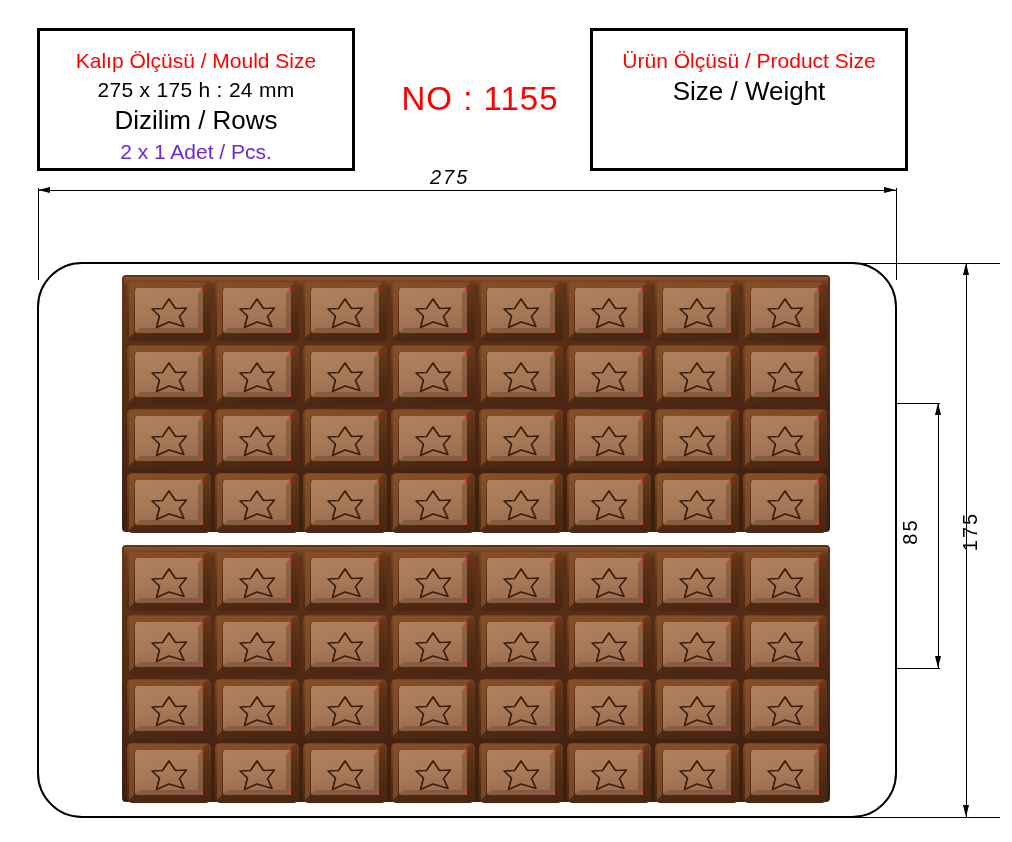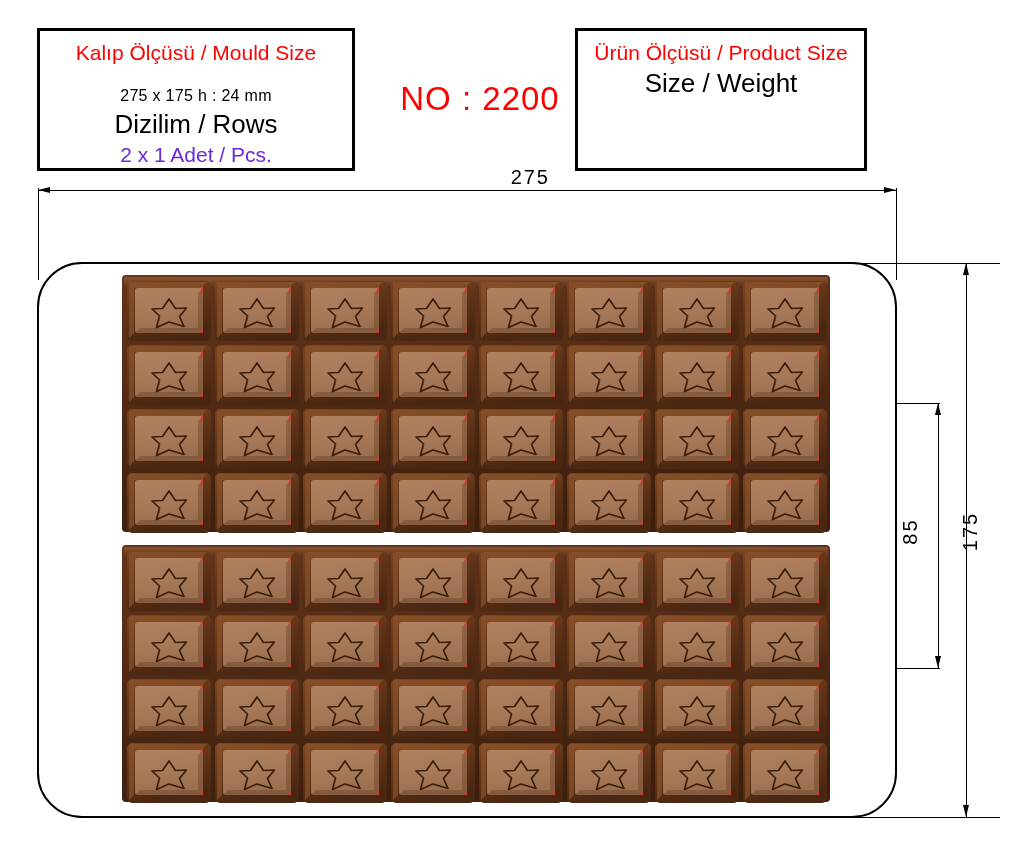--- a/index.html
+++ b/index.html
@@ -24,32 +24,32 @@
     height: 842px;
   }
 
   
   .info-box {
     position: absolute;
     box-sizing: border-box;
     background: #ffffff;
     border: 3px solid #000000;
     text-align: center;
-    padding-top: 6px;
+    padding-top: 14px;
   }
   .info-box.left  { left: 37px;  top: 28px; width: 318px; height: 143px; }
-  .info-box.right { left: 575px; top: 28px; width: 292px; height: 143px; }
+  .info-box.right { left: 590px; top: 28px; width: 318px; height: 143px; }
 
   .ib-line {
     display: block;
     line-height: 1.15;
     white-space: nowrap;
   }
   .ib-title   { font-size: 21px; color: #ff0000; margin-top: 4px; }
-  .ib-value   { font-size: 16px; color: #000000; margin-top: 22px; letter-spacing: 0.3px; }
+  .ib-value   { font-size: 21px; color: #000000; margin-top: 5px; letter-spacing: 0.3px; }
   .ib-sub     { font-size: 26px; color: #000000; margin-top: 4px; }
   .ib-count   { font-size: 21px; color: #6d28d9; margin-top: 4px; }
 
   
   .drawing-no {
     position: absolute;
     left: 380px;
     top: 80px;
     width: 200px;
     text-align: center;
@@ -64,21 +64,22 @@
     position: absolute;
     font-size: 20px;
     color: #000000;
     letter-spacing: 2px;
     white-space: nowrap;
   }
   .dim-top {
     left: 430px;
     top: 166px;
     width: 120px;
-    text-align: right;
+    text-align: left;
+    font-style: italic;
   }
   .dim-vert {
     transform-origin: 50% 50%;
     transform: rotate(-90deg);
     text-align: center;
   }
   .dim-85  { left: 880px; top: 520px; width: 60px; }
   .dim-175 { left: 940px; top: 520px; width: 60px; }
 
   
@@ -100,21 +101,21 @@
     <span class="ib-line ib-value">275 x 175 h : 24 mm</span>
     <span class="ib-line ib-sub">Dizilim / Rows</span>
     <span class="ib-line ib-count">2 x 1 Adet / Pcs.</span>
   </div>
 
   <div class="info-box right">
     <span class="ib-line ib-title">Ürün Ölçüsü / Product Size</span>
     <span class="ib-line ib-sub">Size / Weight</span>
   </div>
 
-  <div class="drawing-no">NO : 2200</div>
+  <div class="drawing-no">NO : 1155</div>
 
   <svg class="layer" viewBox="0 0 1012 842">
     <g stroke="#000000" fill="none" stroke-width="1" shape-rendering="crispEdges">
 
       <line x1="38" y1="188" x2="38" y2="280"></line>
       <line x1="896" y1="188" x2="896" y2="280"></line>
 
       <line x1="38" y1="190" x2="896" y2="190"></line>
     </g>
 

